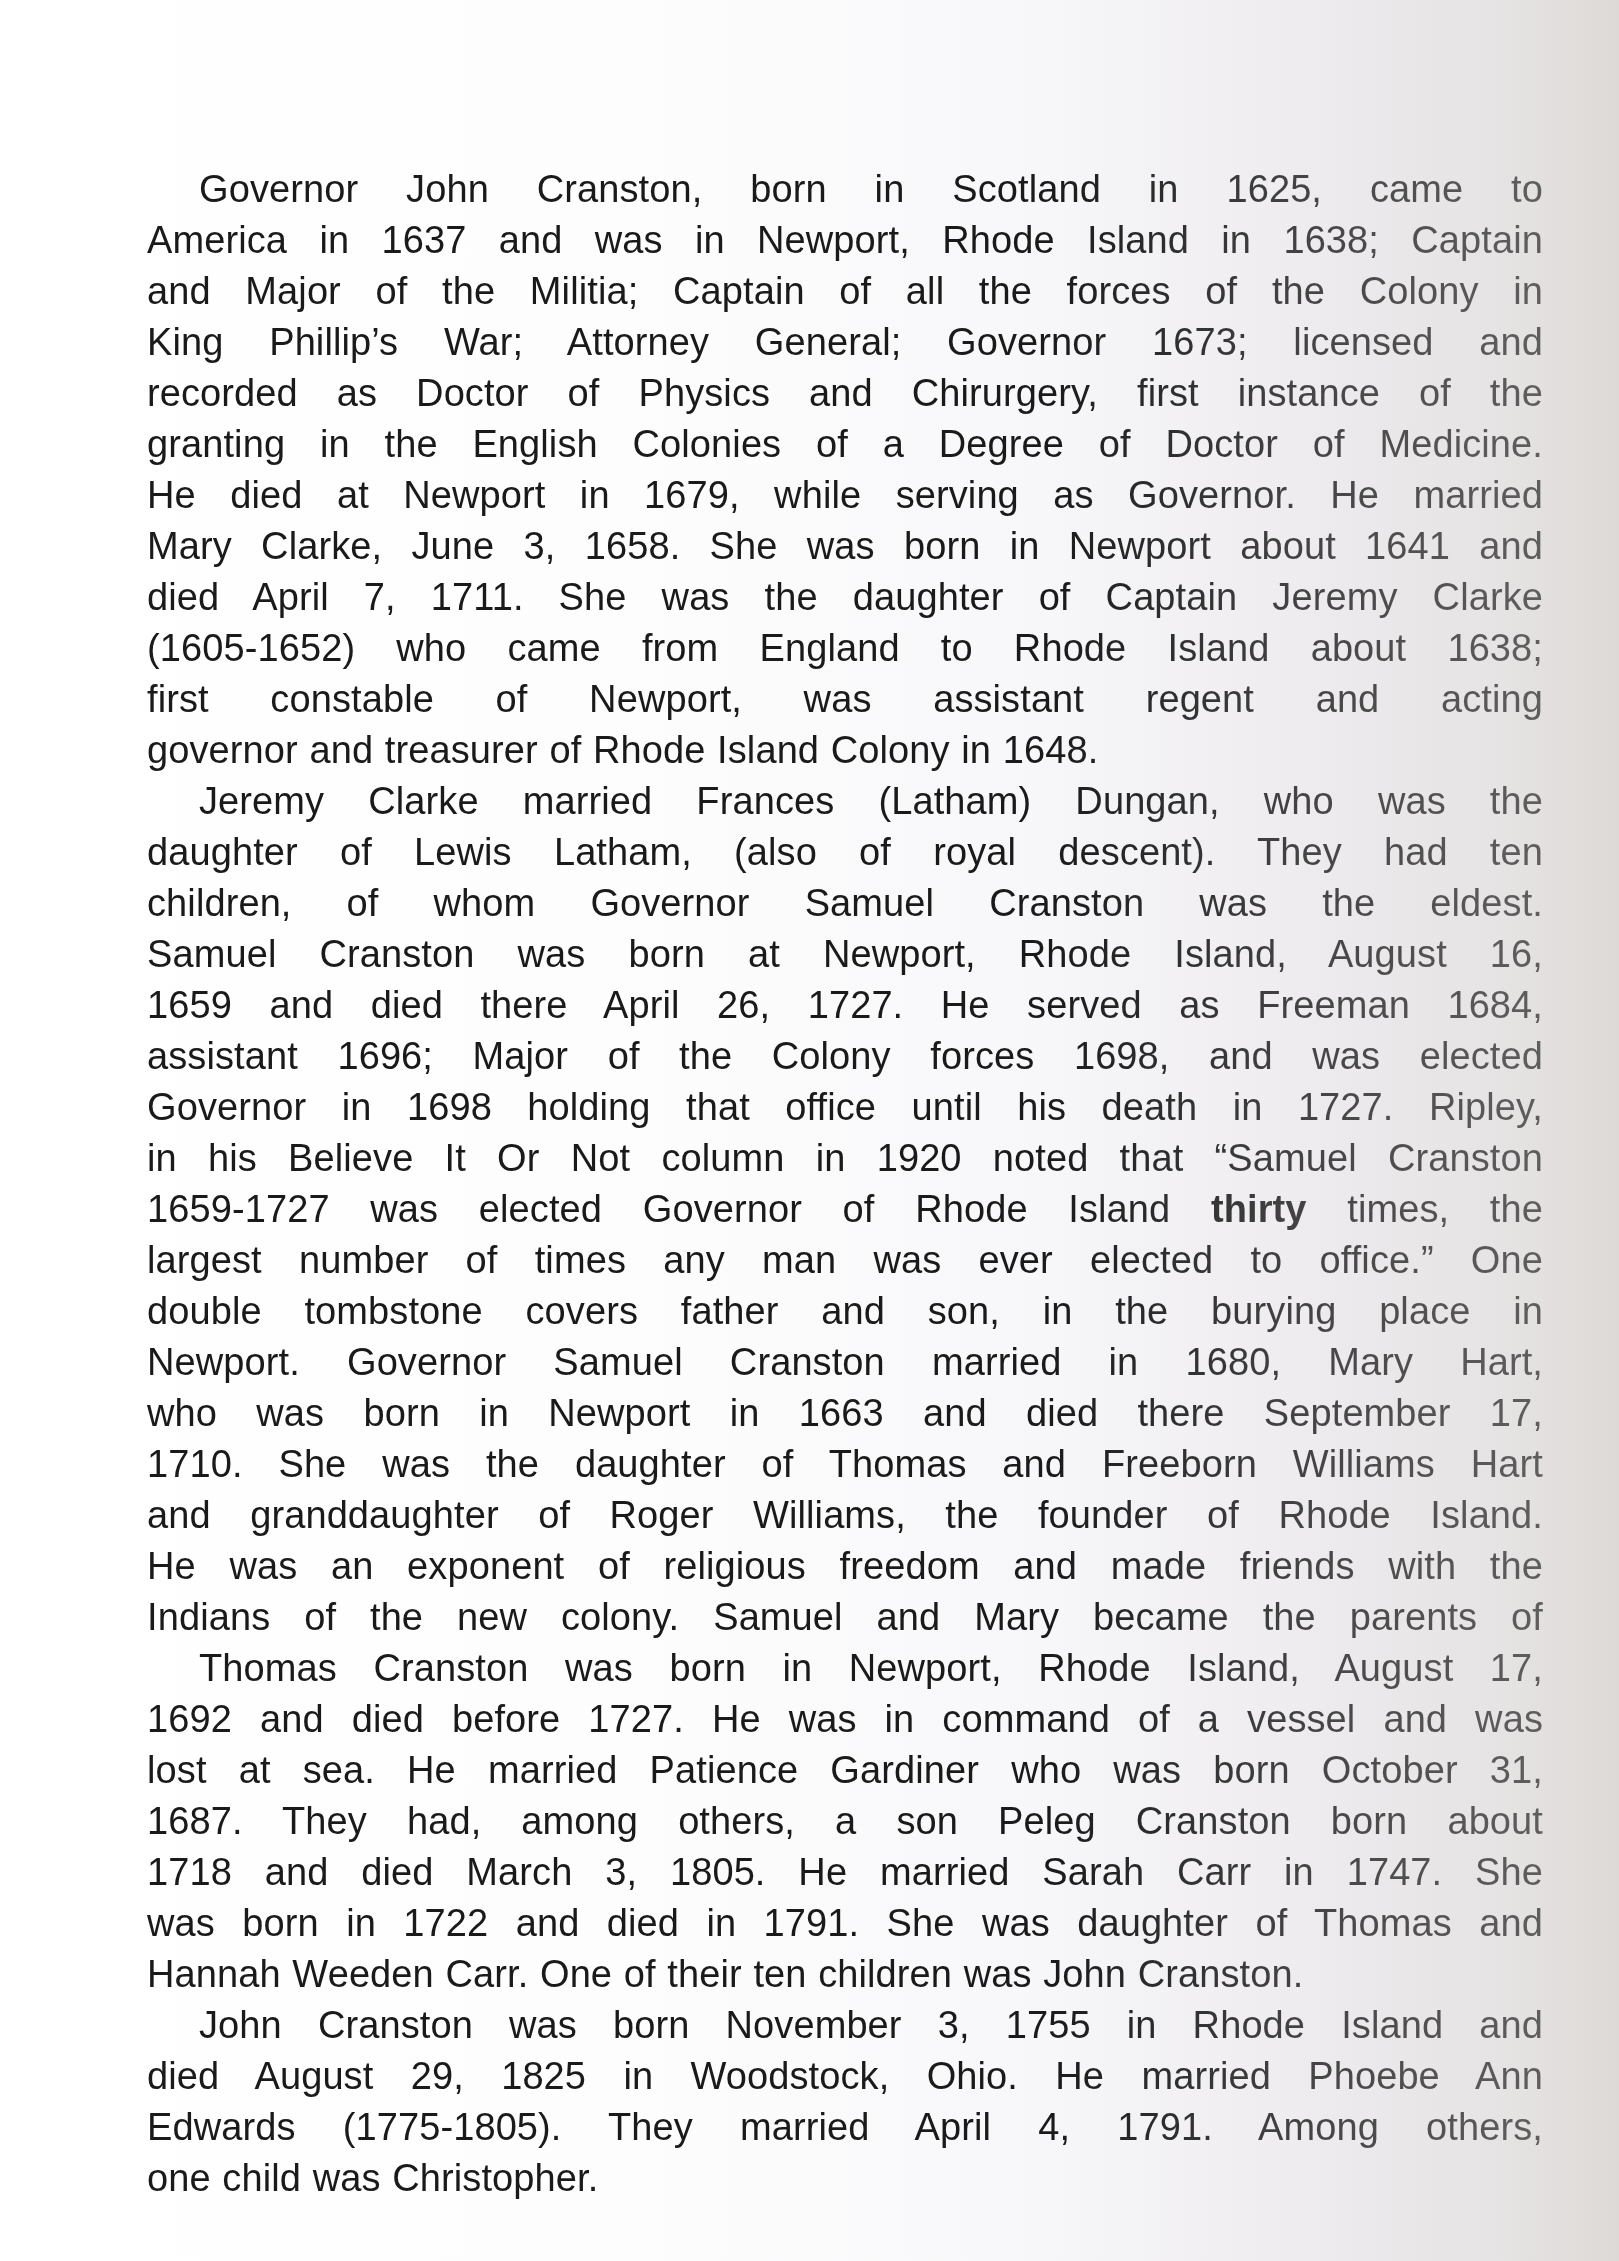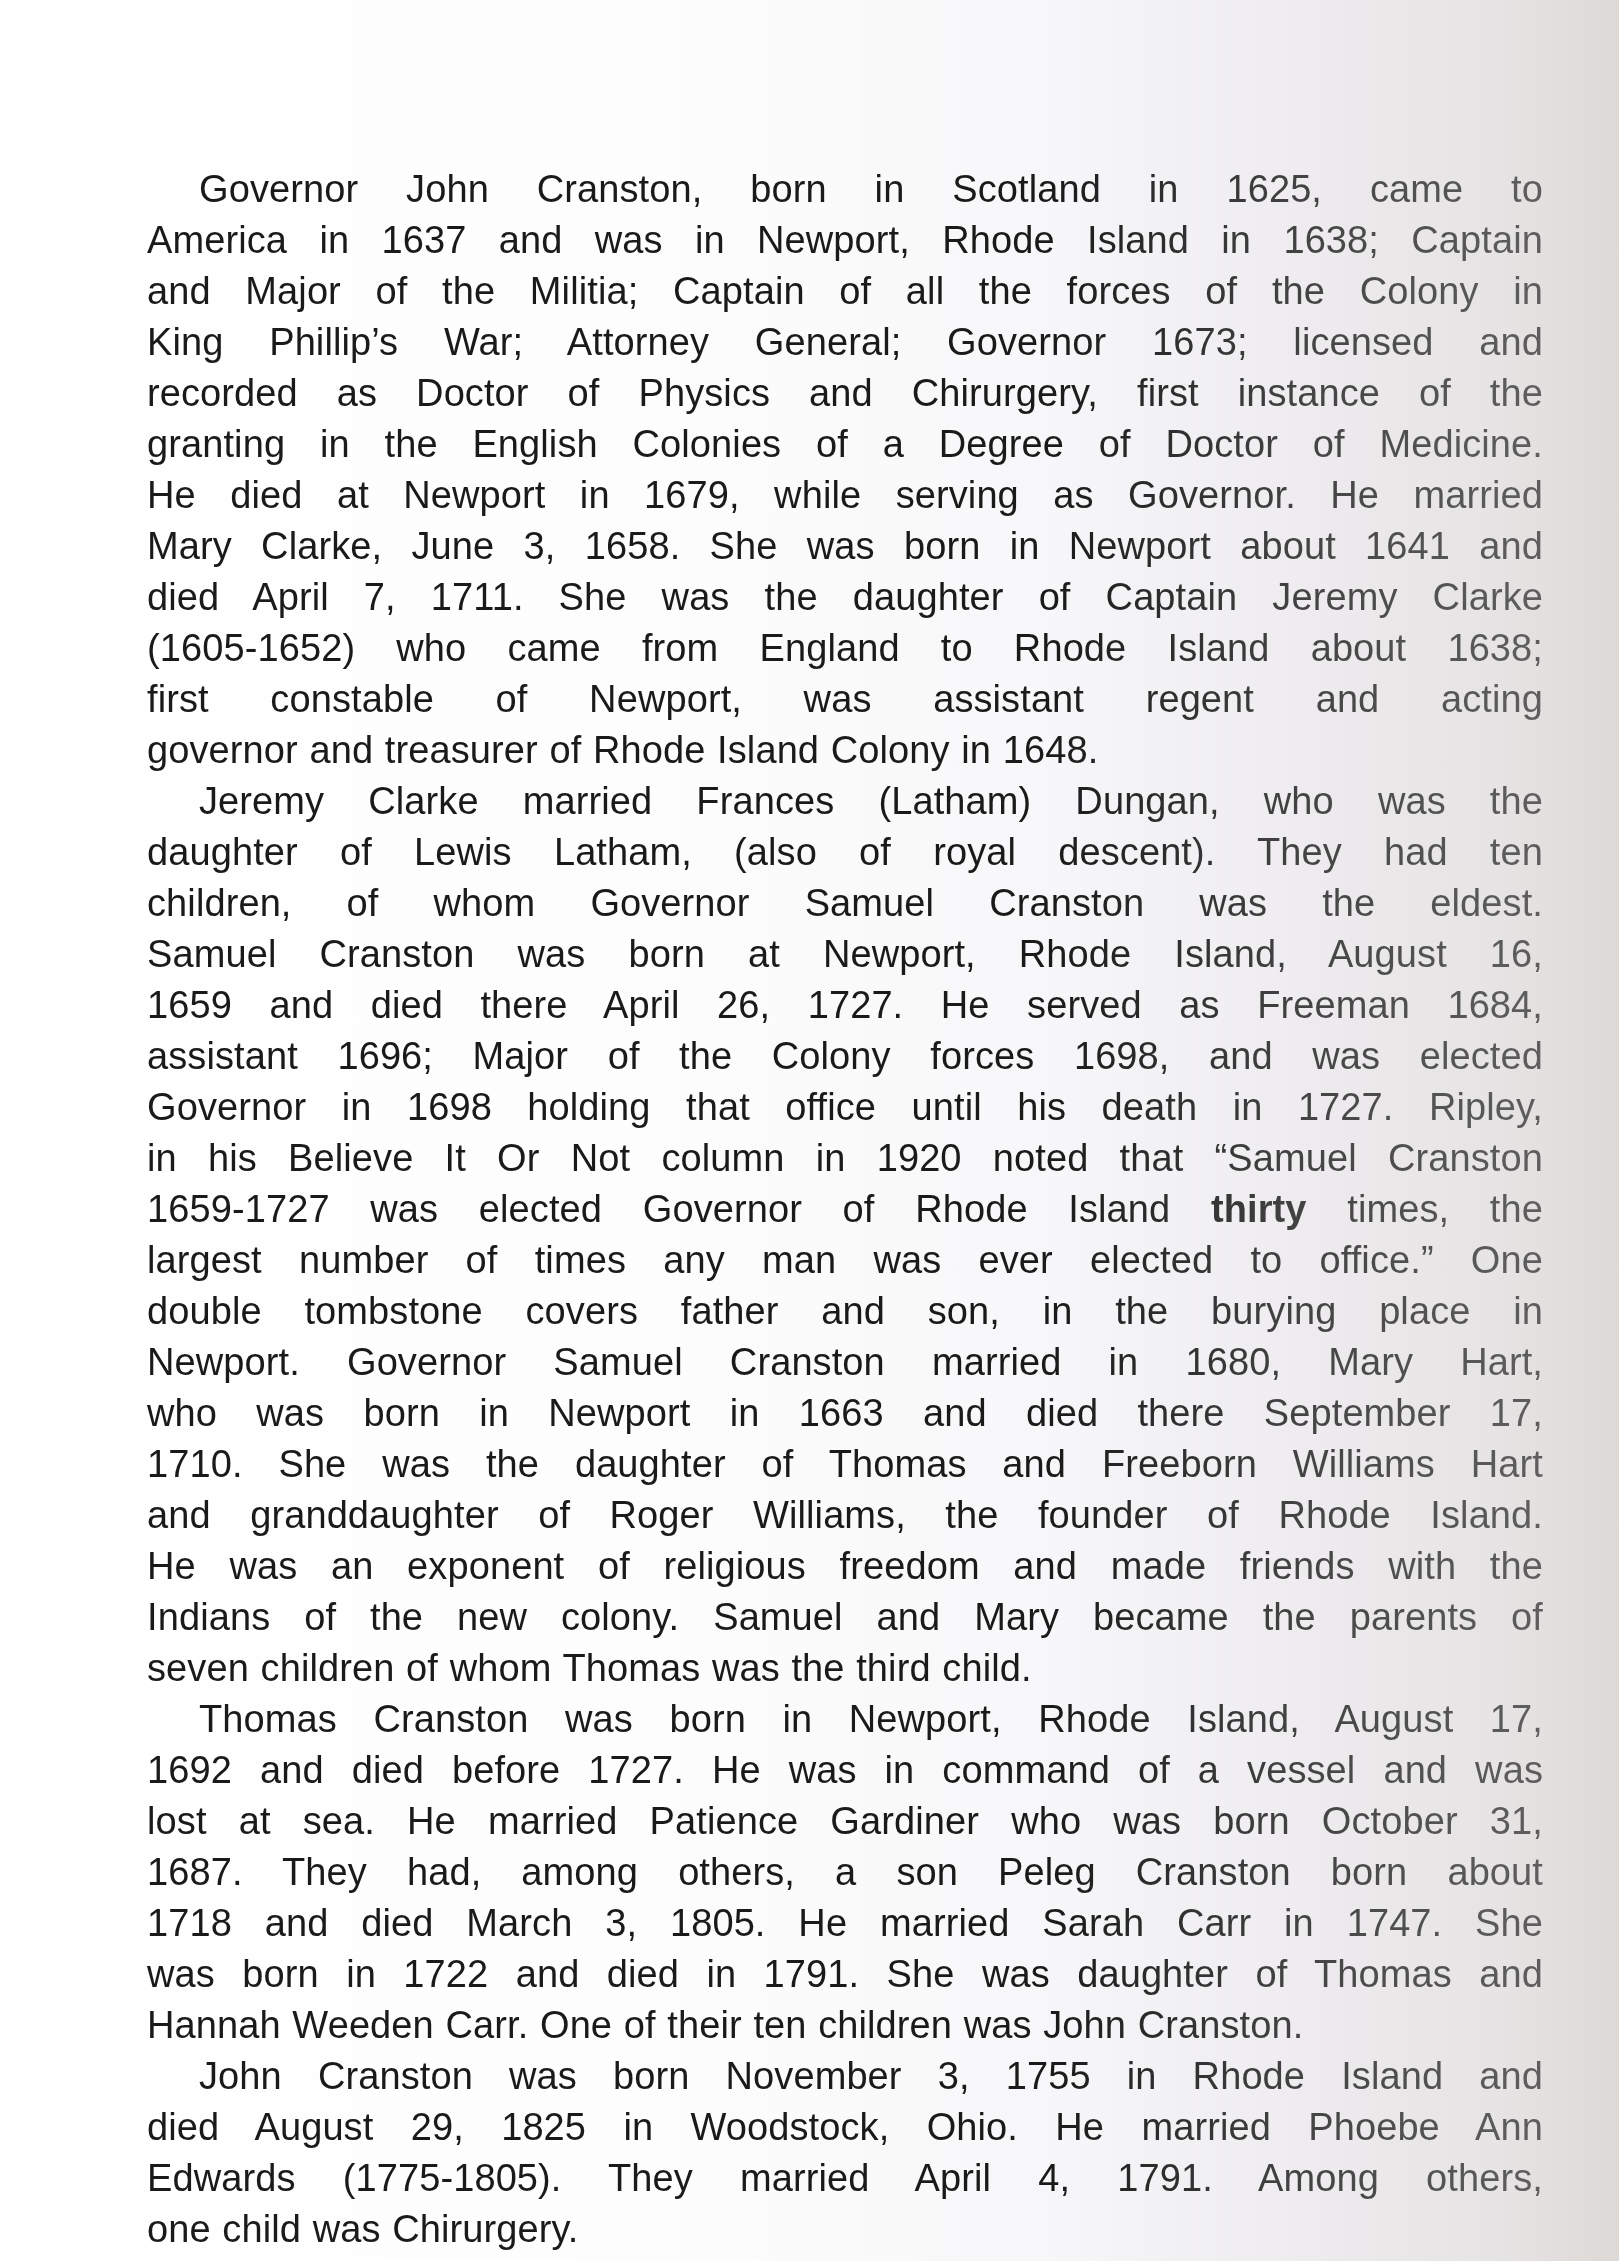--- a/index.html
+++ b/index.html
@@ -85,33 +85,32 @@
       <span class="line">in his Believe It Or Not column in 1920 noted that “Samuel Cranston</span>
       <span class="line">1659-1727 was elected Governor of Rhode Island <b class="bold">thirty</b> times, the</span>
       <span class="line">largest number of times any man was ever elected to office.” One</span>
       <span class="line">double tombstone covers father and son, in the burying place in</span>
       <span class="line">Newport. Governor Samuel Cranston married in 1680, Mary Hart,</span>
       <span class="line">who was born in Newport in 1663 and died there September 17,</span>
       <span class="line">1710. She was the daughter of Thomas and Freeborn Williams Hart</span>
       <span class="line">and granddaughter of Roger Williams, the founder of Rhode Island.</span>
       <span class="line">He was an exponent of religious freedom and made friends with the</span>
       <span class="line">Indians of the new colony. Samuel and Mary became the parents of</span>
-      <span class="line last">seven children of whom Thomas was the third child.</span>
     </div>
   <div class="para">
       <span class="line first">Thomas Cranston was born in Newport, Rhode Island, August 17,</span>
       <span class="line">1692 and died before 1727. He was in command of a vessel and was</span>
       <span class="line">lost at sea. He married Patience Gardiner who was born October 31,</span>
       <span class="line">1687. They had, among others, a son Peleg Cranston born about</span>
       <span class="line">1718 and died March 3, 1805. He married Sarah Carr in 1747. She</span>
       <span class="line">was born in 1722 and died in 1791. She was daughter of Thomas and</span>
       <span class="line last">Hannah Weeden Carr. One of their ten children was John Cranston.</span>
     </div>
   <div class="para">
       <span class="line first">John Cranston was born November 3, 1755 in Rhode Island and</span>
       <span class="line">died August 29, 1825 in Woodstock, Ohio. He married Phoebe Ann</span>
       <span class="line">Edwards (1775-1805). They married April 4, 1791. Among others,</span>
-      <span class="line last">one child was Chirurgery.</span>
+      <span class="line last">one child was Christopher.</span>
     </div>
 </div>
 
 <div class="blur-overlay"></div>
 
 
 </body></html>

